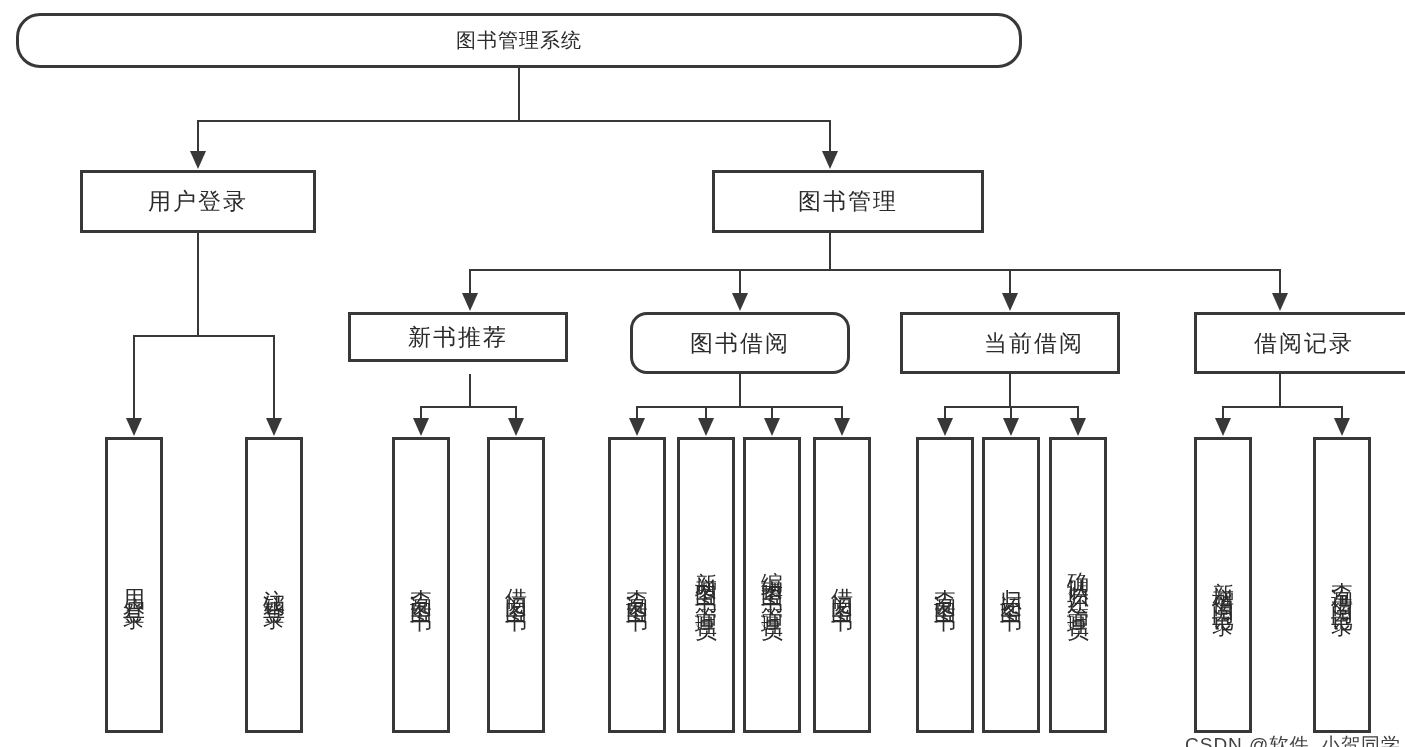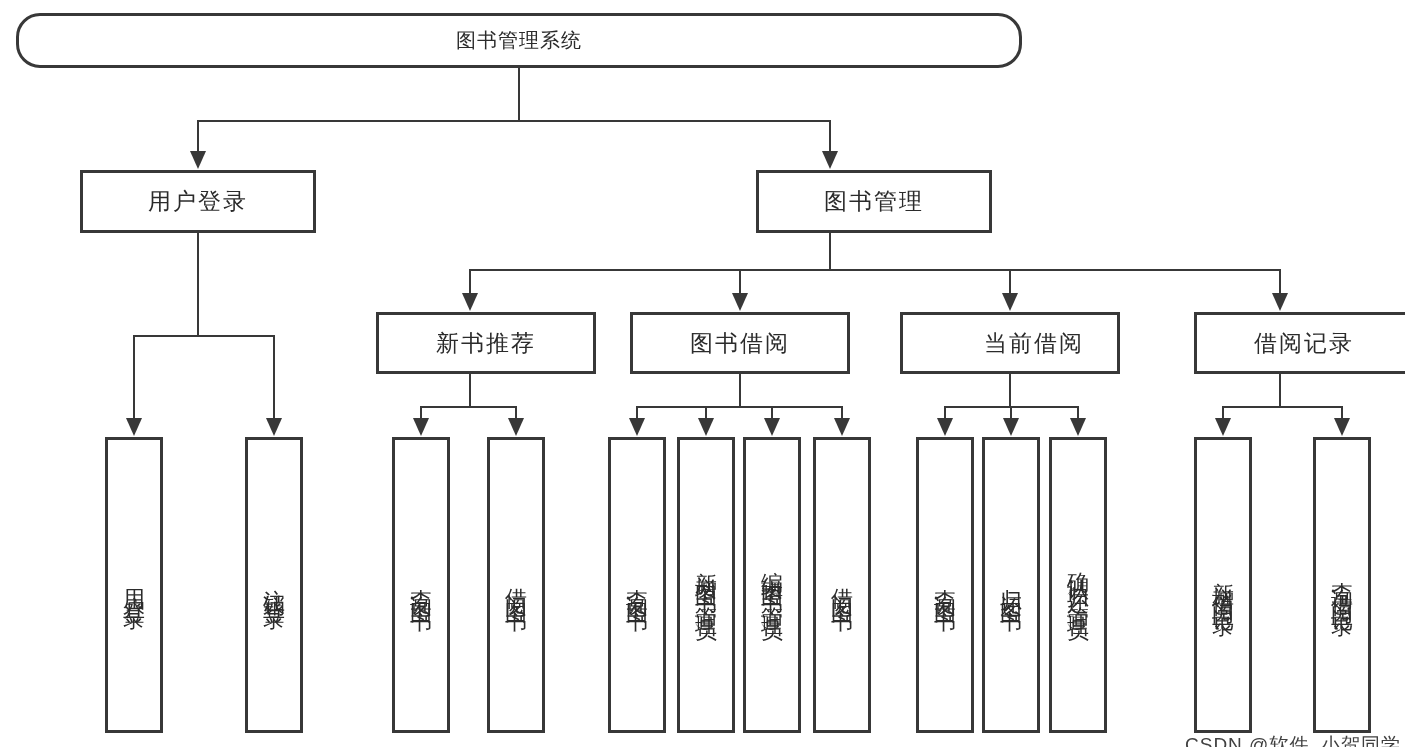--- a/index.html
+++ b/index.html
@@ -109,28 +109,28 @@
     </g>
   </svg>
 
   <div class="box root-box" style="left:16px; top:13px; width:1006px; height:55px;border-radius:24px;">
     <span class="hlabel">图书管理系统</span>
   </div>
 
   <div class="box" style="left:80px; top:170px; width:236px; height:63px;">
     <span class="hlabel">用户登录</span>
   </div>
-  <div class="box" style="left:712px; top:170px; width:236px; height:63px;margin-left:44px;">
+  <div class="box" style="left:712px; top:170px; width:272px; height:63px;">
     <span class="hlabel">图书管理</span>
   </div>
 
-  <div class="box" style="left:376px; top:312px; width:220px; height:62px;text-align:right;">
+  <div class="box" style="left:348px; top:312px; width:220px; height:50px;text-align:right;">
     <span class="hlabel">新书推荐</span>
   </div>
-  <div class="box" style="left:630px; top:312px; width:220px; height:62px;">
+  <div class="box" style="left:630px; top:312px; width:220px; height:62px;border-radius:17px;">
     <span class="hlabel">图书借阅</span>
   </div>
   <div class="box" style="left:900px; top:312px; width:220px; height:62px;padding-left:48px;">
     <span class="hlabel">当前借阅</span>
   </div>
   <div class="box" style="left:1170px; top:312px; width:220px; height:62px;margin-left:24px;">
     <span class="hlabel">借阅记录</span>
   </div>
 
   <div class="box" style="left:105px; top:437px; width:58px; height:296px;">

